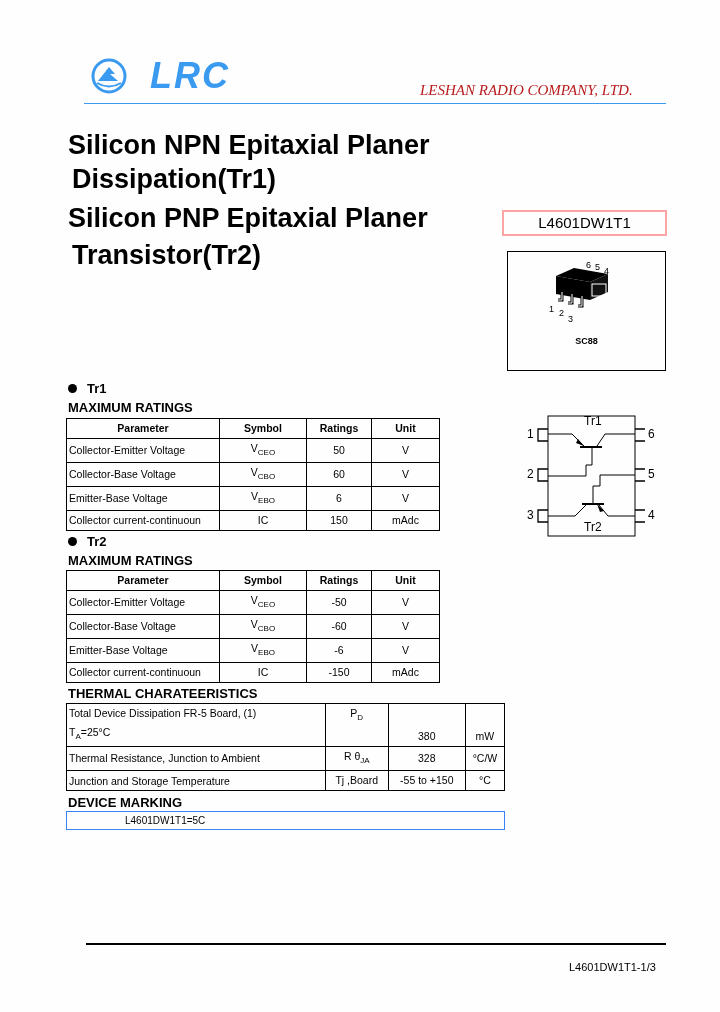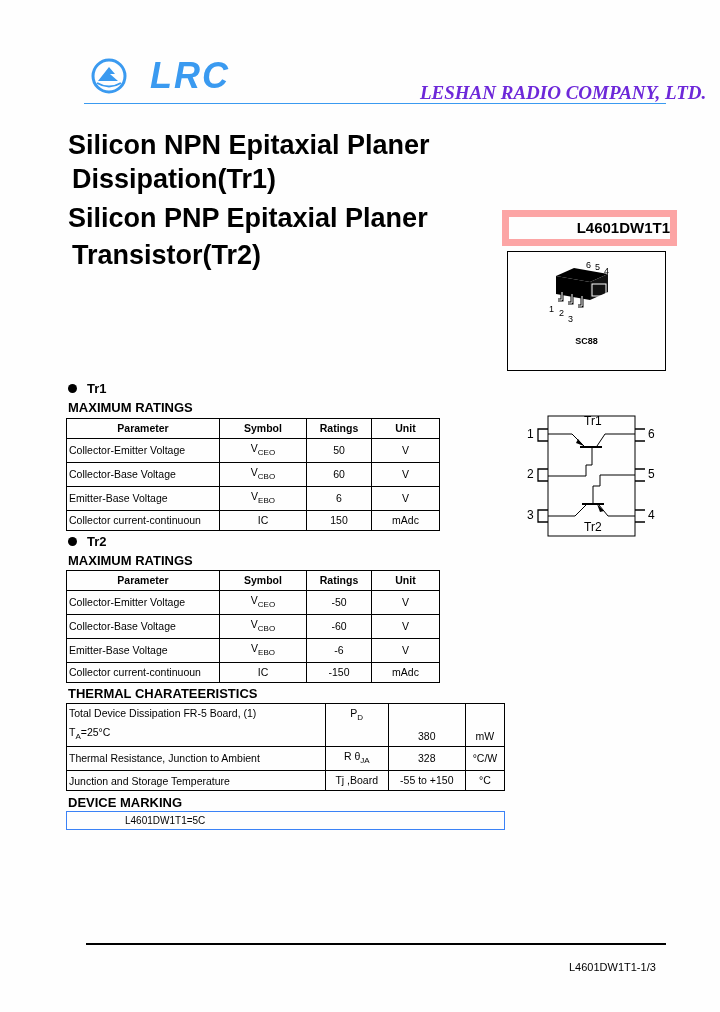--- a/index.html
+++ b/index.html
@@ -1,23 +1,23 @@
 <!DOCTYPE html>
 <html><head>
 <meta charset="utf-8">
 <style>
   html,body{margin:0;padding:0;background:#fefefe;}
   body{width:720px;height:1012px;position:relative;overflow:hidden;font-family:"Liberation Sans",sans-serif;color:#000;}
   .abs{position:absolute;}
   .logo{left:90px;top:56px;width:125px;height:40px;}
   .logo-text{position:absolute;left:60px;top:0;font-size:36px;font-weight:bold;font-style:italic;color:#3a9af0;letter-spacing:2px;line-height:40px;}
-  .company{left:420px;top:82px;font-family:"Liberation Serif",serif;font-style:italic;font-weight:bold;font-size:19px;color:#6d28d9;}
+  .company{left:420px;top:82px;font-family:"Liberation Serif",serif;font-style:italic;font-weight:normal;font-size:15px;color:#b91c1c;}
   .hdr-line{left:84px;top:103px;width:582px;height:1px;background:#3a9af0;}
   .title{left:68px;font-size:27px;font-weight:bold;line-height:32px;}
-  .partbox{left:502px;top:210px;width:161px;height:22px;border:7px solid #fca5a5;text-align:right;font-weight:bold;font-size:15px;line-height:22px;}
+  .partbox{left:502px;top:210px;width:161px;height:22px;border:2px solid #fca5a5;text-align:center;font-weight:normal;font-size:15px;line-height:22px;}
   .pkgbox{left:507px;top:251px;width:157px;height:118px;border:1px solid #000;}
   .pkg-label{position:absolute;left:0;width:100%;top:84px;text-align:center;font-size:9px;font-weight:bold;}
   .bullet-h{left:68px;font-weight:bold;font-size:13px;}
   .bullet-h .dot{display:inline-block;width:9px;height:9px;background:#000;border-radius:50%;margin-right:10px;vertical-align:0px;}
   .sect{left:68px;font-weight:bold;font-size:13px;}
   table.t{position:absolute;border-collapse:collapse;font-size:10.5px;}
   table.t td, table.t th{border:1px solid #000;padding:0 2px;height:19px;line-height:19px;white-space:nowrap;}
   table.t th{font-weight:bold;text-align:center;}
   table.t td.c{text-align:center;}
   sub{font-size:8px;vertical-align:-3px;}

